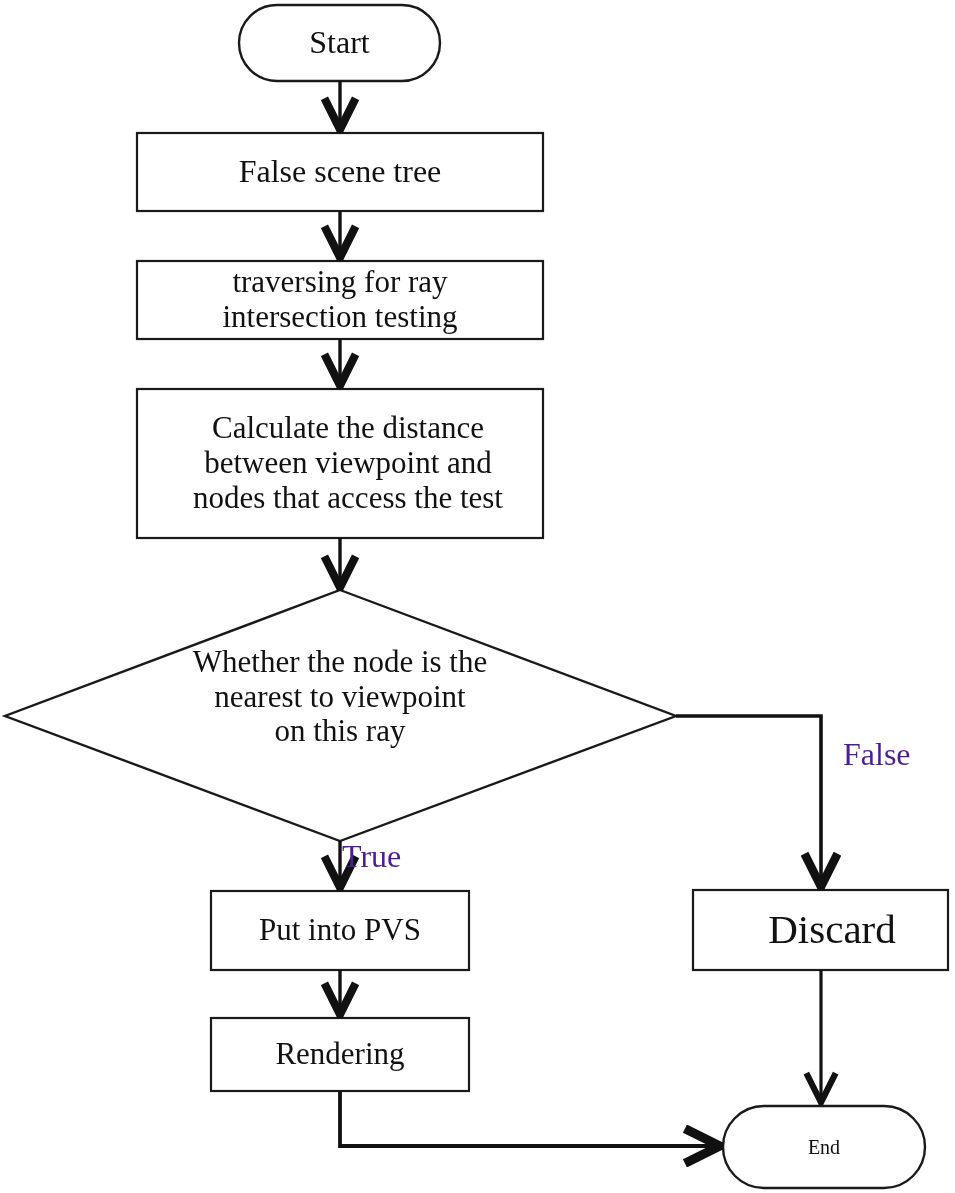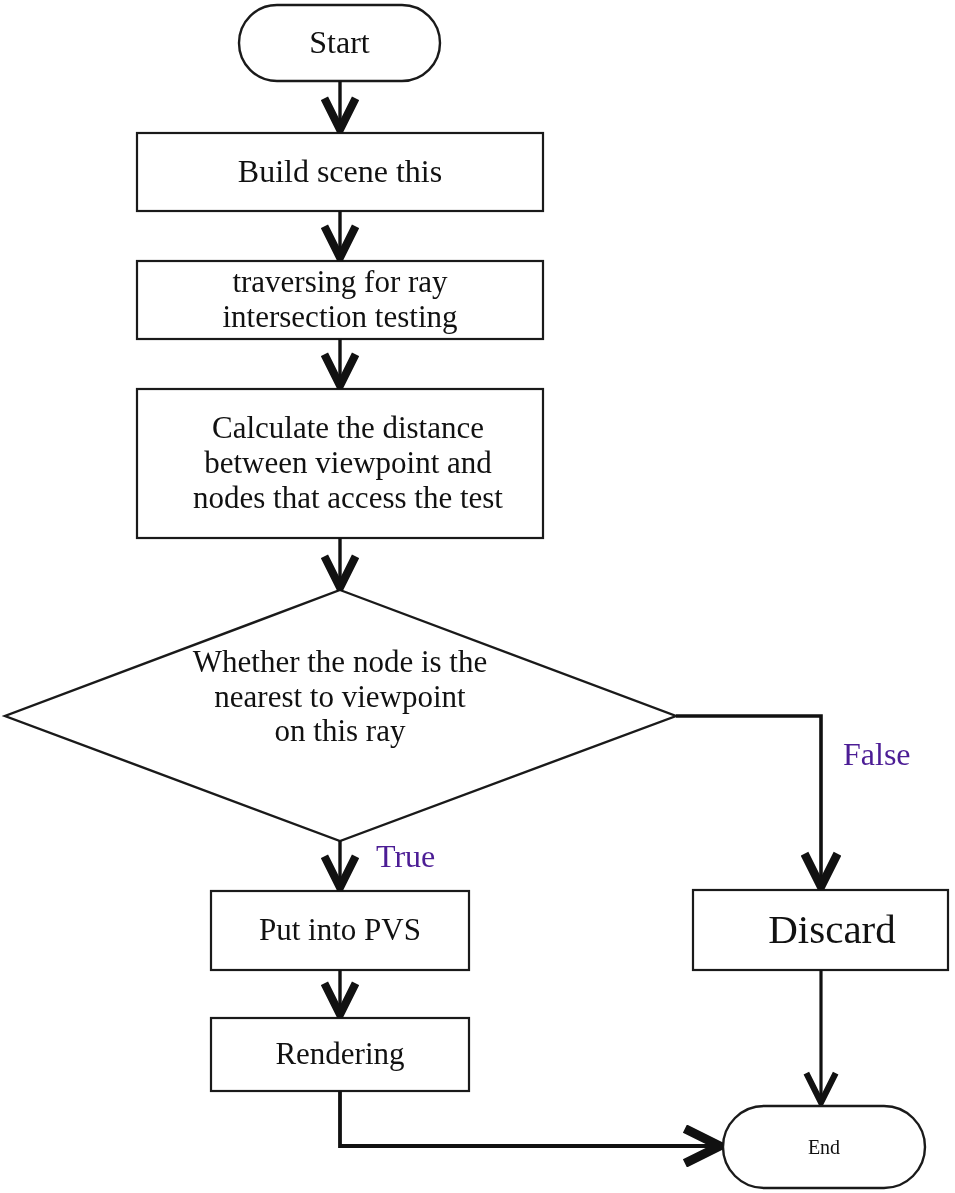--- a/index.html
+++ b/index.html
@@ -90,38 +90,38 @@
 
     <polyline points="676,716 821,716 821,885" fill="none" stroke="#111111" stroke-width="3.6" stroke-linejoin="miter" marker-end="url(#arrow-thick)"></polyline>
 
     <line x1="821" y1="970" x2="821" y2="1101" stroke="#111111" stroke-width="3.2" marker-end="url(#arrow-thin)"></line>
 
     <polyline points="340,1091 340,1146 718,1146" fill="none" stroke="#111111" stroke-width="3.8" stroke-linejoin="miter" marker-end="url(#arrow-thick)"></polyline>
   </svg>
 
   <div class="node-label" style="left:239px; top:5px; width:201px; height:76px; font-size:32px;">Start</div>
 
-  <div class="node-label" style="left:137px; top:133px; width:406px; height:78px; font-size:32px;">Build scene this</div>
+  <div class="node-label" style="left:137px; top:133px; width:406px; height:78px; font-size:32px;">False scene tree</div>
 
   <div class="node-label" style="left:137px; top:259px; width:406px; height:82px; font-size:31px;">traversing for ray
 intersection testing</div>
 
   <div class="node-label" style="left:140px; top:389px; width:400px; height:149px; font-size:31px;padding-left:8px;">Calculate the distance
 between viewpoint and
 nodes that access the test</div>
 
   <div class="node-label" style="left:115px; top:645px; width:450px; height:140px; font-size:31px; align-items:flex-start;">Whether the node is the
 nearest to viewpoint
 on this ray</div>
 
   <div class="node-label" style="left:211px; top:891px; width:258px; height:79px; font-size:31px;">Put into PVS</div>
 
   <div class="node-label" style="left:211px; top:1018px; width:258px; height:73px; font-size:31px;">Rendering</div>
 
   <div class="node-label" style="left:693px; top:890px; width:278px; height:80px; font-size:41px;">Discard</div>
 
   <div class="node-label" style="left:723px; top:1106px; width:202px; height:82px; font-size:20px;">End</div>
 
-  <div class="edge-label" style="left:376px; top:840px; font-size:32px;">True</div>
+  <div class="edge-label" style="left:342px; top:840px; font-size:32px;">True</div>
 
   <div class="edge-label" style="left:843px; top:738px; font-size:32px;">False</div>
 
 </div>
 
 </body></html>

